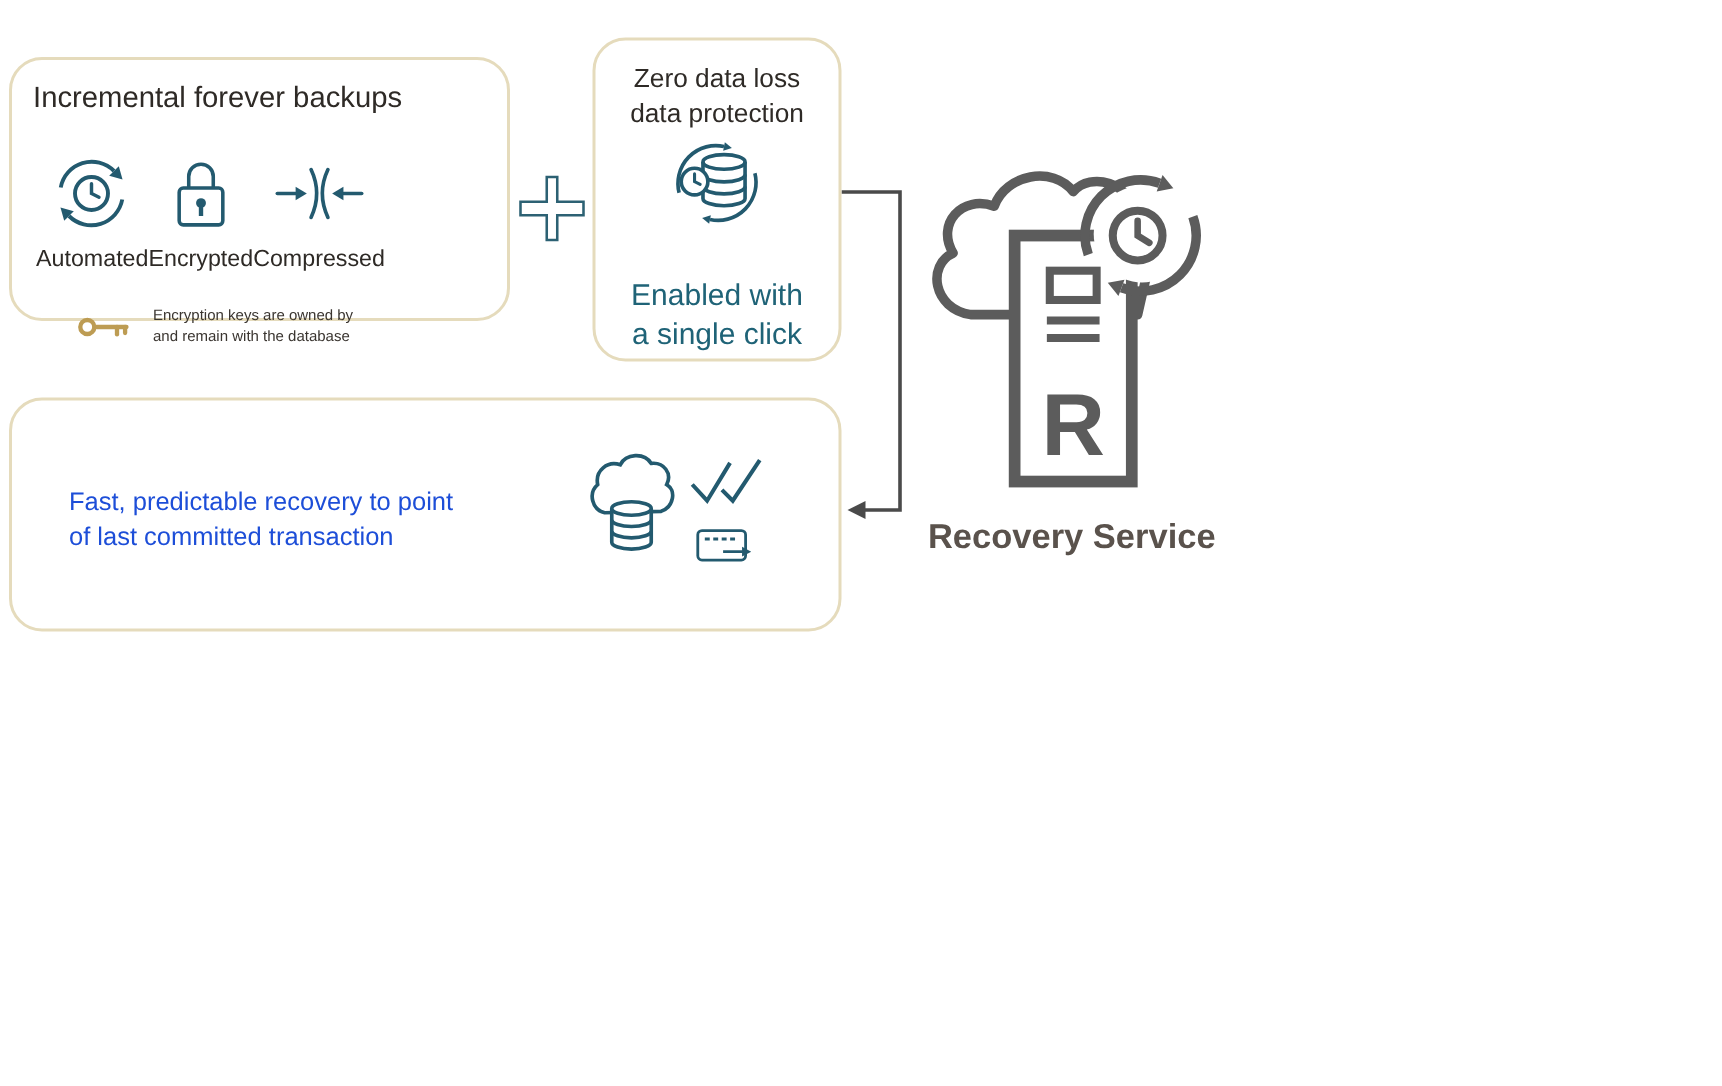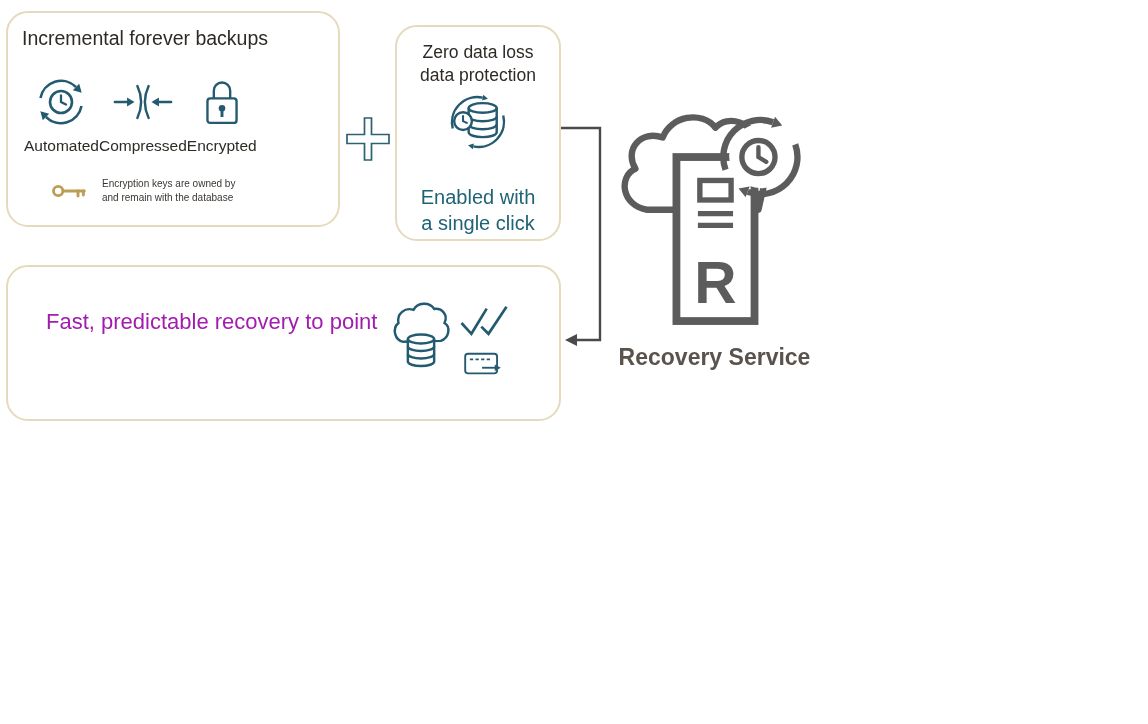--- a/index.html
+++ b/index.html
@@ -10,21 +10,21 @@
     font-family:"Liberation Sans", sans-serif;
     color:#2e2a26;
   }
   .card {
     position:absolute;
     background:#fff;
     border:2px solid #e5dbbc;
     border-radius:22px;
   }
   
-  #box-incremental { left:6px; top:11px; width:334px; height:216px; }
+  #box-incremental { left:6px; top:38px; width:334px; height:176px; }
   #box-incremental .card-title {
     position:absolute; left:14px; top:14px;
     font-size:19.5px; font-weight:400; color:#2e2a26; white-space:nowrap;
   }
   .features-row {
     position:absolute; left:8px; right:8px; top:60px;
     display:flex; justify-content:flex-start; padding:0 8px;
   }
   .feature { display:flex; flex-direction:column; align-items:center; gap:6px; }
   .f-icon { height:58px; display:flex; align-items:center; justify-content:center; }
@@ -43,22 +43,22 @@
     font-size:17.5px; line-height:1.3; color:#2e2a26;
   }
   #box-zero .b2-icon { position:absolute; left:0; right:0; top:66px; display:flex; justify-content:center; }
   #box-zero .b2-caption {
     position:absolute; left:0; right:0; top:158px;
     font-size:20px; line-height:1.28; color:#1f6377;
   }
   
   #box-recovery { left:6px; top:265px; width:555px; height:156px; }
   #box-recovery .b3-text {
-    position:absolute; left:38px; top:40px; width:350px;
-    font-size:22px; line-height:1.38; color:#a21caf;
+    position:absolute; left:38px; top:56px; width:350px;
+    font-size:17px; line-height:1.38; color:#1d4ed8;
   }
   .abs { position:absolute; }
   
   #connector { position:absolute; left:561px; top:122px; }
   
   #recovery-figure { position:absolute; left:612px; top:100px; width:205px; }
   #recovery-figure .rs-label {
     position:absolute; left:0; top:244px; width:205px; text-align:center;
     font-size:23px; font-weight:700; color:#5a524c;
   }
@@ -80,42 +80,42 @@
           <path d="M47.5 31 A21 21 0 0 1 12 42"></path>
           <path d="M47.7 17.7 L45.2 8.8 L38.8 15.2 Z" fill="#235a6f" stroke="none"></path>
           <path d="M6.3 36.3 L8.8 45.2 L15.2 38.8 Z" fill="#235a6f" stroke="none"></path>
         </svg>
       </span>
       <span class="f-label">Automated</span>
     </div>
 
     <div class="feature">
       <span class="f-icon">
+        <svg width="40" height="50" viewBox="0 0 44 54" fill="none" stroke="#235a6f" stroke-width="2.6">
+          <path d="M13 23 V14.5 a9 9 0 0 1 18 0 V23"></path>
+          <rect x="6" y="23" width="32" height="27" rx="3"></rect>
+          <circle cx="22" cy="34" r="3.6" fill="#235a6f" stroke="none"></circle>
+          <rect x="20.4" y="36" width="3.2" height="7.5" fill="#235a6f" stroke="none"></rect>
+        </svg>
+      </span>
+      <span class="f-label">Encrypted</span>
+    </div>
+
+    <div class="feature">
+      <span class="f-icon">
         <svg width="60" height="42" viewBox="0 0 64 44" fill="none" stroke="#235a6f" stroke-width="2.6" stroke-linecap="round">
           <path d="M2 22 H15"></path>
           <path d="M23 22 L15 17.2 L15 26.8 Z" fill="#235a6f" stroke="none"></path>
           <path d="M26 5 Q34 22 26 39"></path>
           <path d="M38 5 Q30 22 38 39"></path>
           <path d="M62 22 H49"></path>
           <path d="M41 22 L49 17.2 L49 26.8 Z" fill="#235a6f" stroke="none"></path>
         </svg>
       </span>
       <span class="f-label">Compressed</span>
-    </div>
-
-    <div class="feature">
-      <span class="f-icon">
-        <svg width="40" height="50" viewBox="0 0 44 54" fill="none" stroke="#235a6f" stroke-width="2.6">
-          <path d="M13 23 V14.5 a9 9 0 0 1 18 0 V23"></path>
-          <rect x="6" y="23" width="32" height="27" rx="3"></rect>
-          <circle cx="22" cy="34" r="3.6" fill="#235a6f" stroke="none"></circle>
-          <rect x="20.4" y="36" width="3.2" height="7.5" fill="#235a6f" stroke="none"></rect>
-        </svg>
-      </span>
-      <span class="f-label">Encrypted</span>
     </div>
   </div>
 
   <div class="note-row">
     <span>
       <svg width="38" height="18" viewBox="0 0 40 20" fill="none" stroke="#bd9c53" stroke-width="3.2" stroke-linecap="round">
         <circle cx="8" cy="10" r="5.2"></circle>
         <path d="M13.5 10 H37"></path>
         <path d="M30 10 v5.5"></path>
         <path d="M36 10 v4.5"></path>
@@ -162,20 +162,21 @@
 <div id="connector">
   <svg width="46" height="228" viewBox="0 0 46 228" fill="none">
     <path d="M0 6 H39 V218 H15" stroke="#4a4a4a" stroke-width="2.4"></path>
     <path d="M4 218 L16 212 L16 224 Z" fill="#4a4a4a"></path>
   </svg>
 </div>
 
 <div class="card" id="box-recovery">
   <div class="b3-text">
     <div>Fast, predictable recovery to point</div>
+    <div>of last committed transaction</div>
   </div>
 
   <span class="abs" style="left:382px; top:32px;">
     <svg width="62" height="80" viewBox="0 0 66 84" fill="none" stroke="#235a6f" stroke-width="2.6">
       <path d="M14 45 C5 43 2 31 9 25 C7 15 16 8 25 11 C29 3 42 2 47 10 C56 9 62 17 58 25 C65 29 63 41 54 44 L14 45 Z"></path>
       <path d="M19 42 V66 a14 4.8 0 0 0 28 0 V42" fill="#ffffff"></path>
       <ellipse cx="33" cy="42" rx="14" ry="4.8" fill="#ffffff"></ellipse>
       <path d="M19 50 a14 4.8 0 0 0 28 0"></path>
       <path d="M19 58 a14 4.8 0 0 0 28 0"></path>
     </svg>

